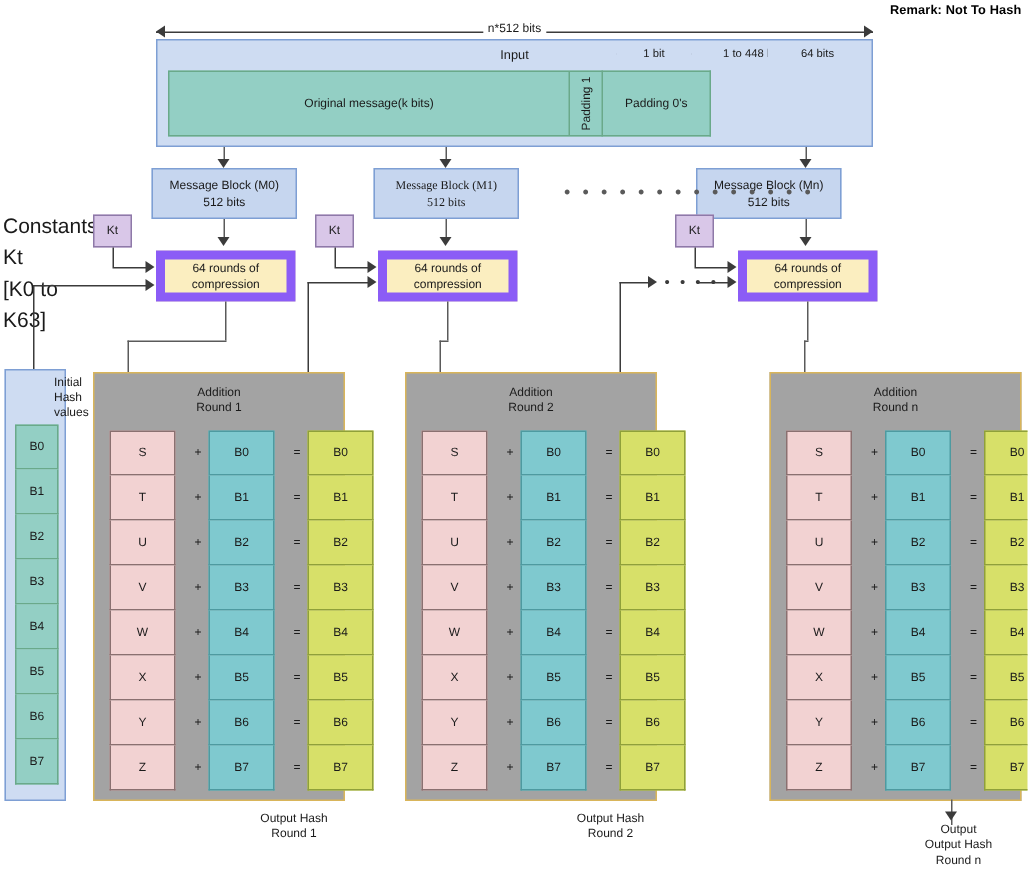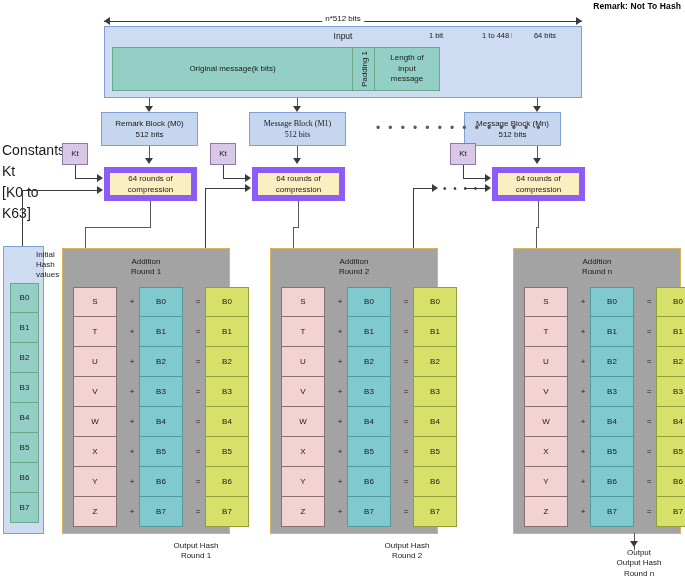--- a/index.html
+++ b/index.html
@@ -48,21 +48,21 @@
                  background:#cedcf2; line-height:12px; white-space:nowrap; }
   .minidim .a1, .minidim .a2 { position:absolute; top:2.5px; width:0; height:0;
       border-top:3.5px solid transparent; border-bottom:3.5px solid transparent; }
   .minidim .a1 { left:0; border-right:5px solid #1a1a1a; }
   .minidim .a2 { right:0; border-left:5px solid #1a1a1a; }
 
   
   #msgstrip { left:112px; top:47px; width:462px; height:44px; display:flex; }
   #msgstrip > div { border:1px solid #6aa98a; background:#93cfc4; }
   #msgstrip > div + div { border-left:none; }
-  #seg-orig    { width:241px; }
+  #seg-orig    { width:268px; }
   #seg-pad1    { width:22px; position:relative; }
   #seg-pad1 span {
     position:absolute; left:50%; top:50%;
     transform:translate(-50%,-50%) rotate(-90deg);
     white-space:nowrap; font-size:8px;
   }
   #seg-pad0    { width:72px; }
   #seg-len     { width:65px; }
 
   
@@ -174,35 +174,33 @@
   <div class="a1"></div>
   <div class="a2"></div>
   <div class="t">64 bits</div>
 </div>
 
 <div class="abs" id="msgstrip">
   <div class="ctr" id="seg-orig">Original message(k bits)</div>
   <div id="seg-pad1">
     <span>Padding 1</span>
   </div>
-  <div class="ctr" id="seg-len">
-    <span style="display:block;line-height:1.3;">Length of<br>input<br>message</span>
-  </div>
+  <div class="ctr" id="seg-pad0">Padding  0's</div>
 </div>
 
 <div class="abs vline" style="left:149px; top:98px; height:9px;"></div>
 <div class="abs arrow-d" style="left:145px; top:106px;"></div>
 <div class="abs vline" style="left:297px; top:98px; height:9px;"></div>
 <div class="abs arrow-d" style="left:293px; top:106px;"></div>
 <div class="abs vline" style="left:537px; top:98px; height:9px;"></div>
 <div class="abs arrow-d" style="left:533px; top:106px;"></div>
 
 <div class="abs ctr msgblock" id="mb0">
   <span style="display:block;line-height:1.4;">
-    <span>Remark Block (M0)</span><br>
+    <span>Message Block (M0)</span><br>
     <span>512 bits</span>
   </span>
 </div>
 <div class="abs ctr msgblock" id="mb1">
   <span style="display:block;line-height:1.4;font-family:Liberation Serif, serif;">
     <span>Message Block (M1)</span><br>
     <span>512 bits</span>
   </span>
 </div>
 <div class="abs ctr msgblock" id="mbn">

